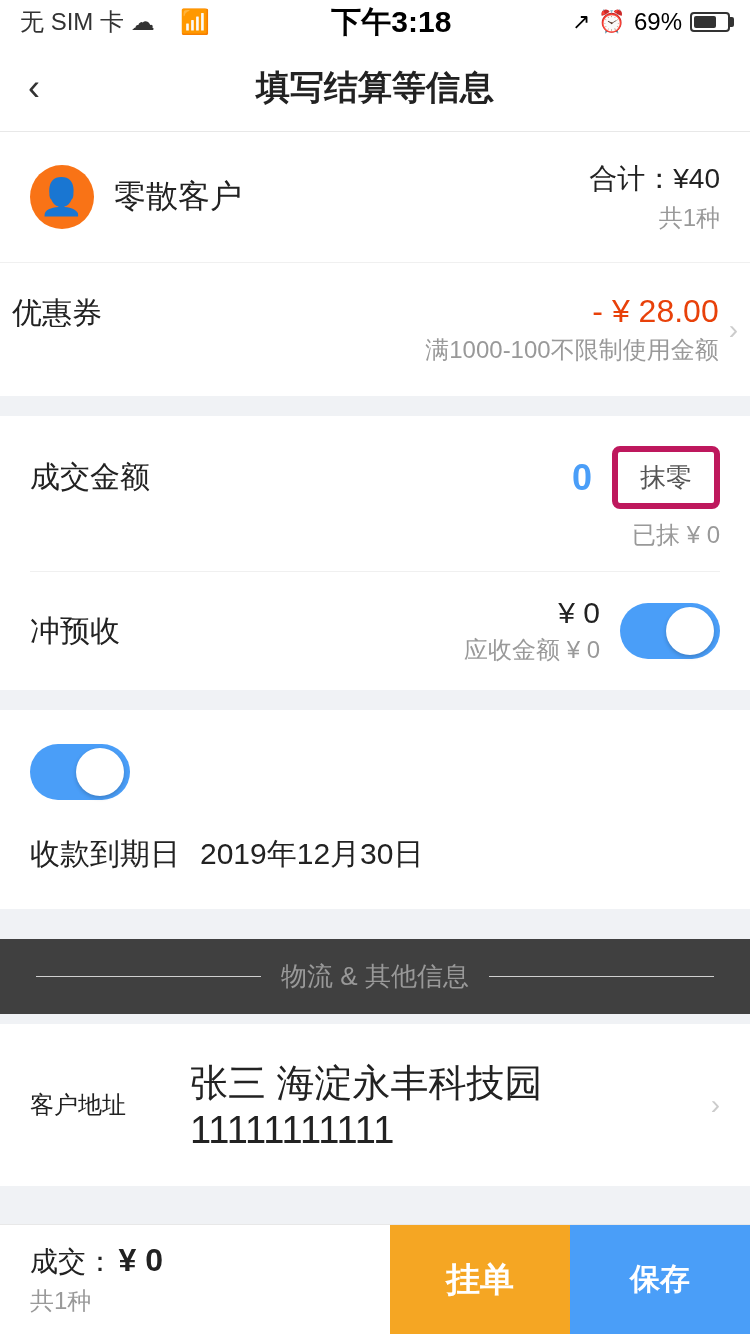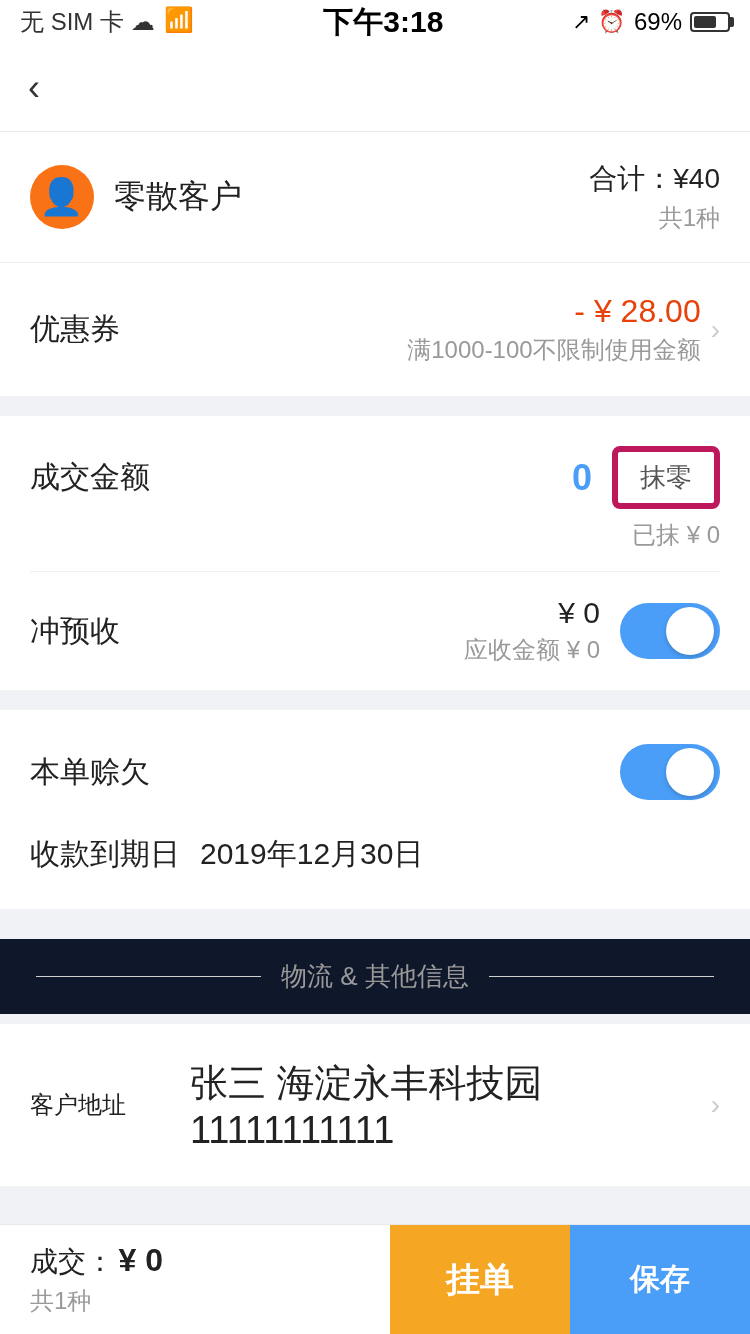--- a/index.html
+++ b/index.html
@@ -18,21 +18,21 @@
       width: 100%;
       height: 44px;
       background: #fff;
       display: flex;
       align-items: center;
       justify-content: space-between;
       padding: 0 20px;
       font-size: 26px;
       font-weight: 500;
     }
-    .status-left { display: flex; align-items: flex-start; gap: 10px; }
+    .status-left { display: flex; align-items: center; gap: 26px; }
     .status-center { font-size: 30px; font-weight: 600; }
     .status-right { display: flex; align-items: center; gap: 8px; font-size: 24px; }
     .battery-icon {
       width: 40px; height: 20px; border: 2px solid #333; border-radius: 4px; position: relative;
       display: flex; align-items: center; padding: 2px;
     }
     .battery-icon::after {
       content: ''; position: absolute; right: -6px; top: 50%; transform: translateY(-50%);
       width: 4px; height: 10px; background: #333; border-radius: 0 2px 2px 0;
     }
@@ -94,23 +94,23 @@
     }
     .avatar-icon { font-size: 36px; color: #fff; }
     .customer-name { font-size: 32px; color: #222; font-weight: 500; }
     .customer-right { text-align: right; }
     .total-label { font-size: 28px; color: #222; }
     .total-sub { font-size: 24px; color: #999; margin-top: 4px; }
 
     
     .coupon-row {
       display: flex;
-      align-items: center;
-      justify-content: space-between;
-      padding: 30px 30px;
+      align-items: flex-start;
+      justify-content: space-between;
+      padding: 30px 12px;
       border-top: 1px solid #f0f0f0;
     }
     .row-label { font-size: 30px; color: #222; }
     .coupon-right { text-align: right; }
     .coupon-amount { font-size: 32px; color: #e8410a; font-weight: 500; }
     .coupon-desc { font-size: 24px; color: #999; margin-top: 4px; }
     .chevron-right { font-size: 28px; color: #ccc; margin-left: 10px; }
 
     
     .section2 { background: #fff; margin-bottom: 20px; }
@@ -189,21 +189,21 @@
     }
     .date-label { font-size: 30px; color: #222; }
     .date-value { font-size: 30px; color: #222; }
 
     
     .logistics-divider {
       display: flex;
       align-items: center;
       justify-content: center;
       padding: 20px 16px;
-      background: #0f172a;
+      background: #404040;
     }
     .logistics-line { flex: 1; height: 1px; background: #d0d0d0; margin: 0 20px; }
     .logistics-text { font-size: 26px; color: #999; }
 
     
     .section4 { background: #fff; margin-bottom: 20px; }
     .address-row {
       display: flex;
       align-items: center;
       padding: 34px 30px;
@@ -270,20 +270,21 @@
     <span style="font-size:22px;">⏰</span>
     <span style="font-size:24px;">69%</span>
     <div class="battery-icon">
       <div class="battery-fill"></div>
     </div>
   </div>
 </div>
 
 <div class="nav-bar">
   <div class="nav-back">‹</div>
+  <div class="nav-title">填写结算等信息</div>
 </div>
 
 <div class="content">
 
   <div class="card">
     <div class="customer-row">
       <div class="customer-left">
         <div class="avatar">
           <span class="avatar-icon">👤</span>
         </div>
@@ -328,21 +329,20 @@
         </div>
         <div class="toggle">
           <div class="toggle-knob"></div>
         </div>
       </div>
     </div>
   </div>
 
   <div class="section3">
     <div class="debt-row">
-      <span class="debt-label">本单赊欠</span>
       <div class="toggle">
         <div class="toggle-knob"></div>
       </div>
     </div>
     <div class="date-row">
       <span class="date-label">收款到期日</span>
       <span class="date-value">2019年12月30日</span>
     </div>
   </div>
 

